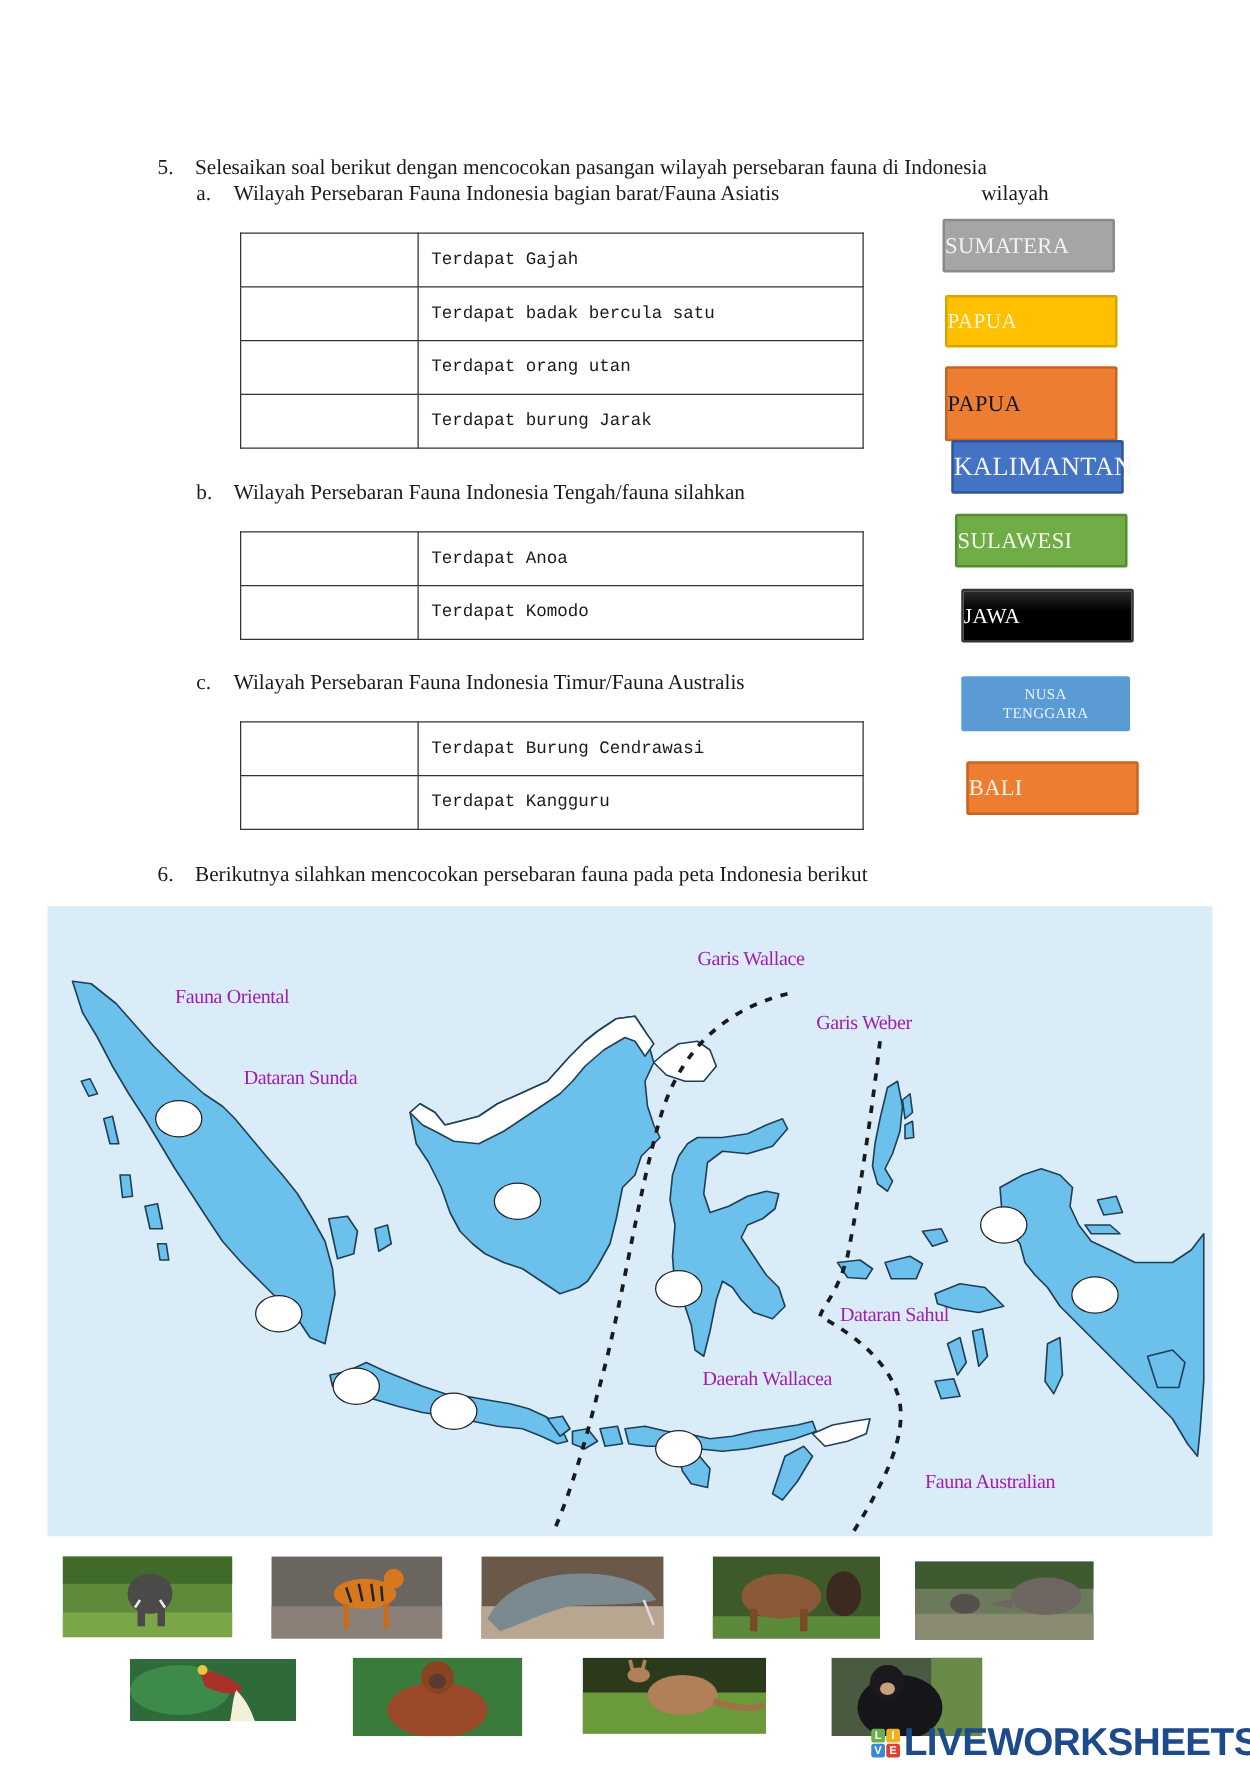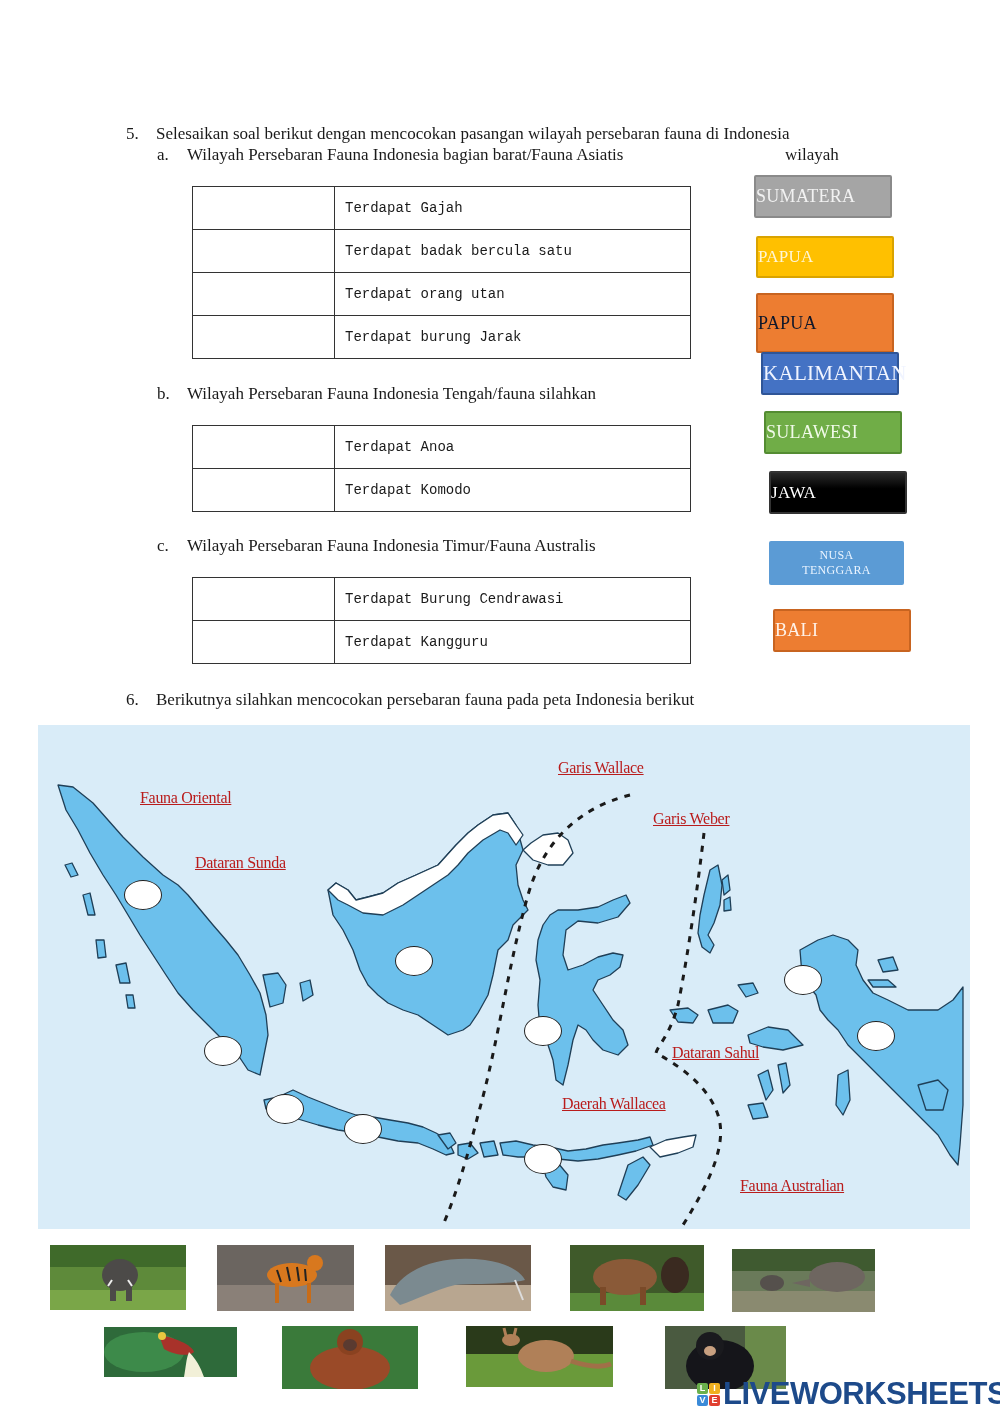--- a/index.html
+++ b/index.html
@@ -25,21 +25,21 @@
     box-sizing: border-box; display: flex; align-items: center; 
     cursor: pointer;
   }
   .map {
     position: absolute; left: 38px; top: 725px; width: 932px; height: 504px;
     background: #d9ecf8; overflow: hidden;
   }
   .map svg { position: absolute; left: 0; top: 0; }
   .map-label {
     position: absolute; font-family: "Liberation Serif", serif; font-size: 16px;
-    color: #b91c1c; white-space: nowrap; letter-spacing: -0.3px; text-decoration: underline;
+    color: #a21caf; white-space: nowrap; letter-spacing: -0.3px;
   }
   .drop {
     position: absolute; background: #fff; border: 1.5px solid #222; border-radius: 50%;
     cursor: pointer;
   }
   .photo {
     position: absolute; overflow: hidden; cursor: grab;
   }
   .photo svg { width: 100%; height: 100%; display: block; }
   .logo {

